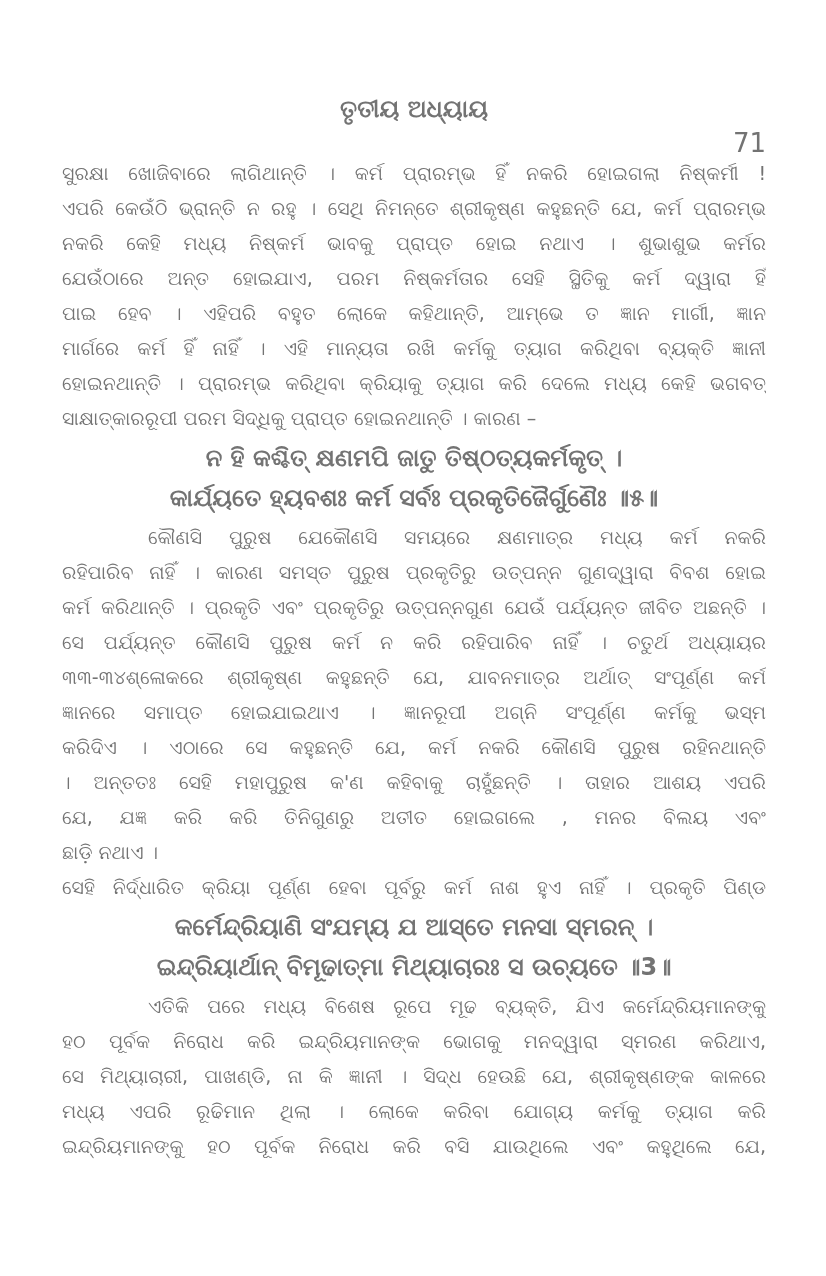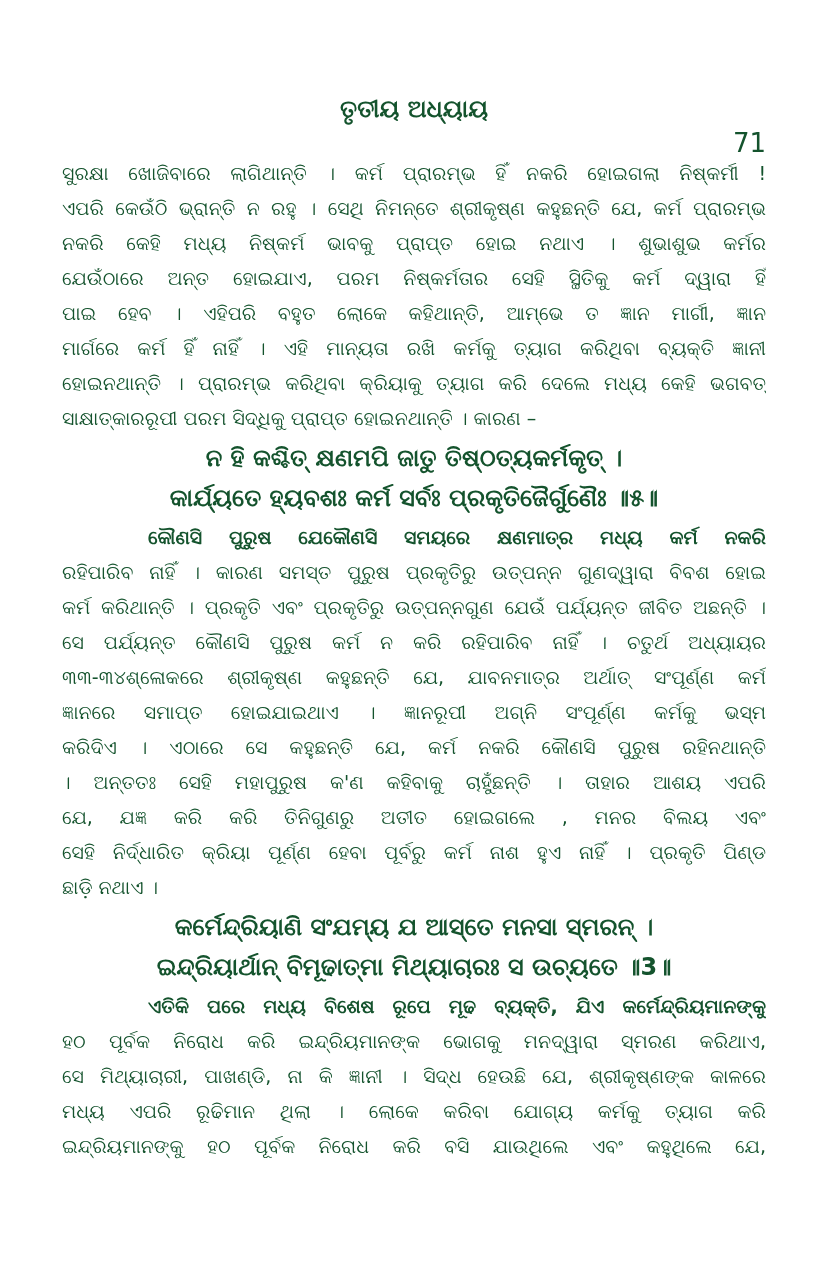--- a/index.html
+++ b/index.html
@@ -5,21 +5,21 @@
   html, body {
     margin: 0;
     padding: 0;
     background: #ffffff;
   }
   .page {
     position: relative;
     width: 826px;
     height: 1276px;
     background: #ffffff;
-    color: #14532d;
+    color: #737373;
     font-family: "DejaVu Sans", "Liberation Sans", sans-serif;
     overflow: hidden;
   }
   .header {
     position: absolute;
     top: 92px;
     left: 62px;
     width: 704px;
     height: 34px;
   }
@@ -50,21 +50,20 @@
     text-align-last: justify;
     white-space: nowrap;
     overflow: hidden;
     width: 704px;
   }
   .line.left-last {
     text-align-last: left;
   }
   .line.indent {
     text-indent: 86px;
-    font-weight: bold;
   }
   .verse {
     margin: 2px 0;
     font-weight: bold;
   }
   .verse .line {
     text-align: center;
     text-align-last: center;
     font-size: 24px;
     line-height: 40px;
@@ -102,22 +101,22 @@
     <div class="paragraph">
       <div class="line indent">କୌଣସି ପୁରୁଷ ଯେକୌଣସି  ସମୟରେ କ୍ଷଣମାତ୍ର ମଧ୍ୟ କର୍ମ ନକରି</div>
       <div class="line">ରହିପାରିବ ନାହିଁ । କାରଣ ସମସ୍ତ ପୁରୁଷ ପ୍ରକୃତିରୁ ଉତ୍ପନ୍ନ ଗୁଣଦ୍ୱାରା  ବିବଶ ହୋଇ</div>
       <div class="line">କର୍ମ କରିଥାନ୍ତି ।  ପ୍ରକୃତି ଏବଂ ପ୍ରକୃତିରୁ ଉତ୍ପନ୍ନଗୁଣ ଯେଉଁ ପର୍ଯ୍ୟନ୍ତ  ଜୀବିତ ଅଛନ୍ତି ।</div>
       <div class="line">ସେ ପର୍ଯ୍ୟନ୍ତ  କୌଣସି  ପୁରୁଷ କର୍ମ ନ କରି ରହିପାରିବ ନାହିଁ । ଚତୁର୍ଥ ଅଧ୍ୟାୟର</div>
       <div class="line">୩୩-୩୪ଶ୍ଳୋକରେ ଶ୍ରୀକୃଷ୍ଣ  କହୁଛନ୍ତି ଯେ, ଯାବନମାତ୍ର ଅର୍ଥାତ୍ ସଂପୂର୍ଣ୍ଣ  କର୍ମ</div>
       <div class="line">ଜ୍ଞାନରେ  ସମାପ୍ତ  ହୋଇଯାଇଥାଏ । ଜ୍ଞାନରୂପୀ  ଅଗ୍ନି ସଂପୂର୍ଣ୍ଣ  କର୍ମକୁ  ଭସ୍ମ</div>
       <div class="line">କରିଦିଏ । ଏଠାରେ ସେ କହୁଛନ୍ତି ଯେ, କର୍ମ  ନକରି  କୌଣସି  ପୁରୁଷ  ରହିନଥାନ୍ତି</div>
       <div class="line">। ଅନ୍ତତଃ ସେହି ମହାପୁରୁଷ  କ'ଣ  କହିବାକୁ  ଚାହୁଁଛନ୍ତି ।  ତାହାର ଆଶୟ ଏପରି</div>
       <div class="line">ଯେ, ଯଜ୍ଞ କରି କରି ତିନିଗୁଣରୁ  ଅତୀତ  ହୋଇଗଲେ , ମନର ବିଲୟ ଏବଂ</div>
+      <div class="line left-last">ଛାଡ଼ି ନଥାଏ ।</div>
       <div class="line">ସେହି  ନିର୍ଦ୍ଧାରିତ କ୍ରିୟା ପୂର୍ଣ୍ଣ ହେବା ପୂର୍ବରୁ କର୍ମ ନାଶ  ହୁଏ ନାହିଁ । ପ୍ରକୃତି ପିଣ୍ଡ</div>
-      <div class="line left-last">ଛାଡ଼ି ନଥାଏ ।</div>
     </div>
 
     <div class="verse">
       <div class="line">କର୍ମେନ୍ଦ୍ରିୟାଣି  ସଂଯମ୍ୟ ଯ ଆସ୍ତେ  ମନସା ସ୍ମରନ୍ ।</div>
       <div class="line">ଇନ୍ଦ୍ରିୟାର୍ଥାନ୍ ବିମୂଢାତ୍ମା ମିଥ୍ୟାଚାରଃ ସ ଉଚ୍ୟତେ ॥3॥</div>
     </div>
 
     <div class="paragraph">
       <div class="line indent">ଏତିକି ପରେ ମଧ୍ୟ  ବିଶେଷ ରୂପେ ମୂଢ ବ୍ୟକ୍ତି, ଯିଏ କର୍ମେନ୍ଦ୍ରିୟମାନଙ୍କୁ</div>
       <div class="line">ହଠ ପୂର୍ବକ  ନିରୋଧ କରି ଇନ୍ଦ୍ରିୟମାନଙ୍କ  ଭୋଗକୁ  ମନଦ୍ୱାରା  ସ୍ମରଣ କରିଥାଏ,</div>

